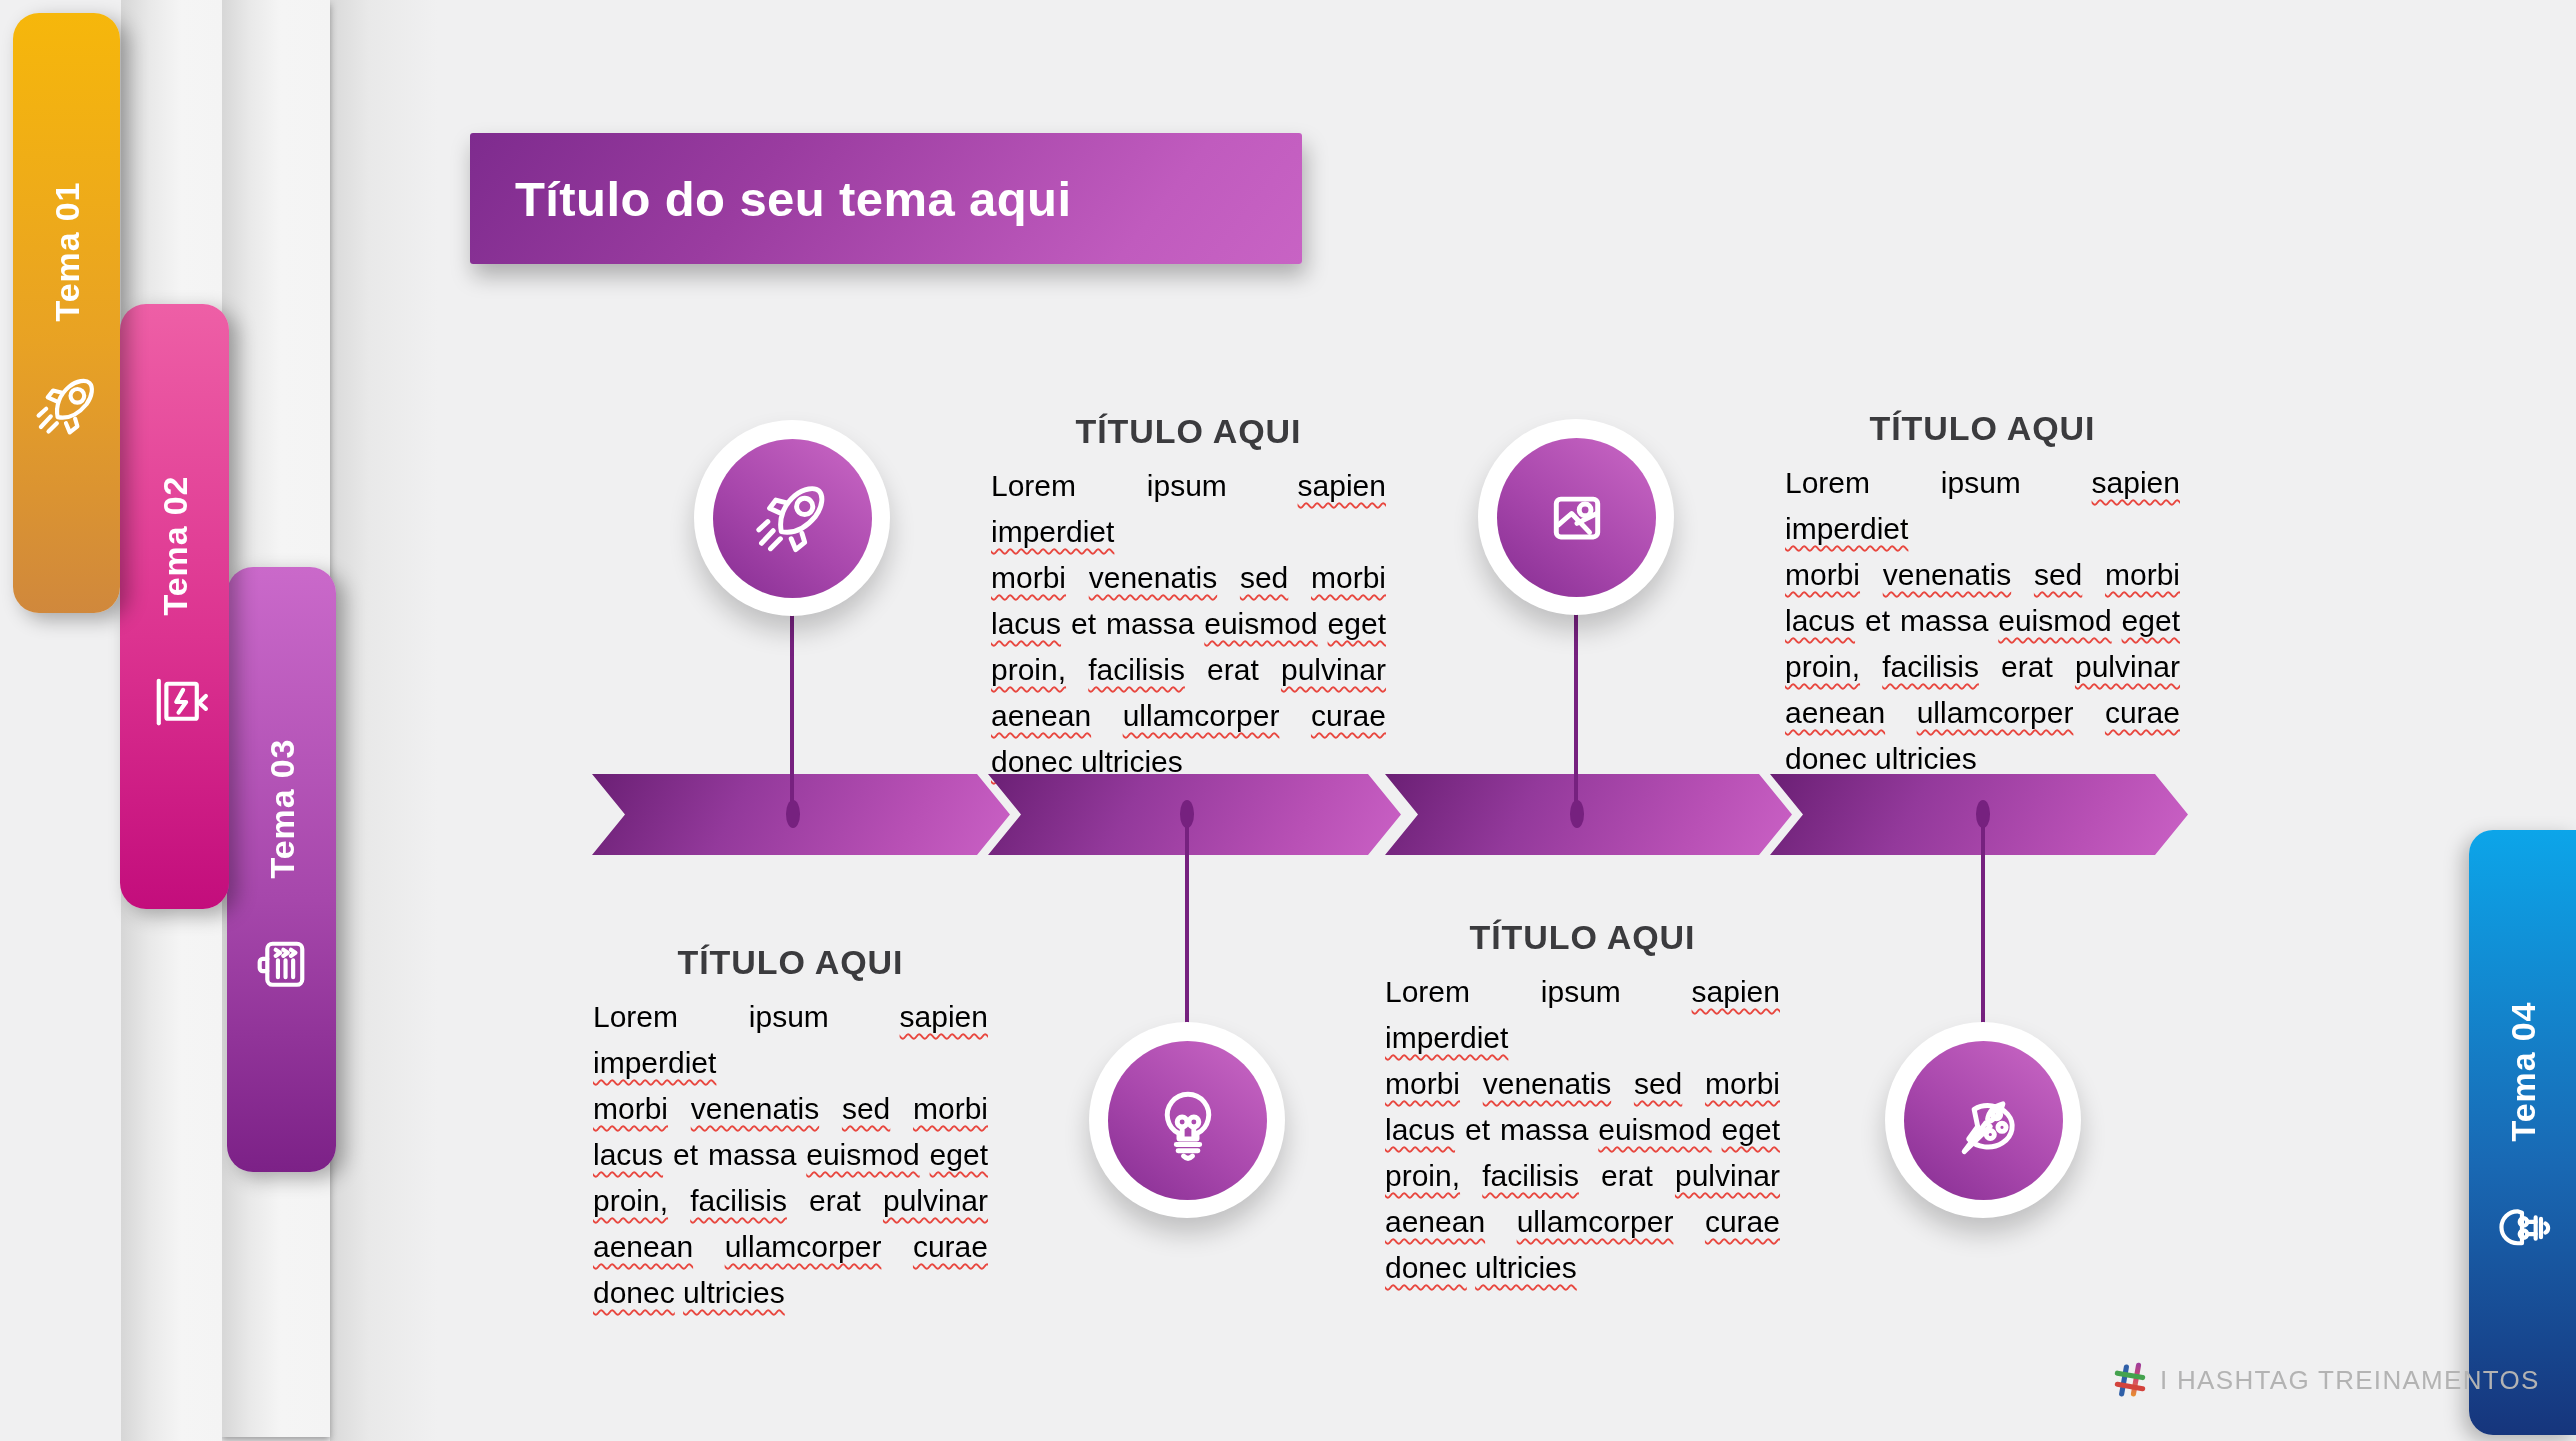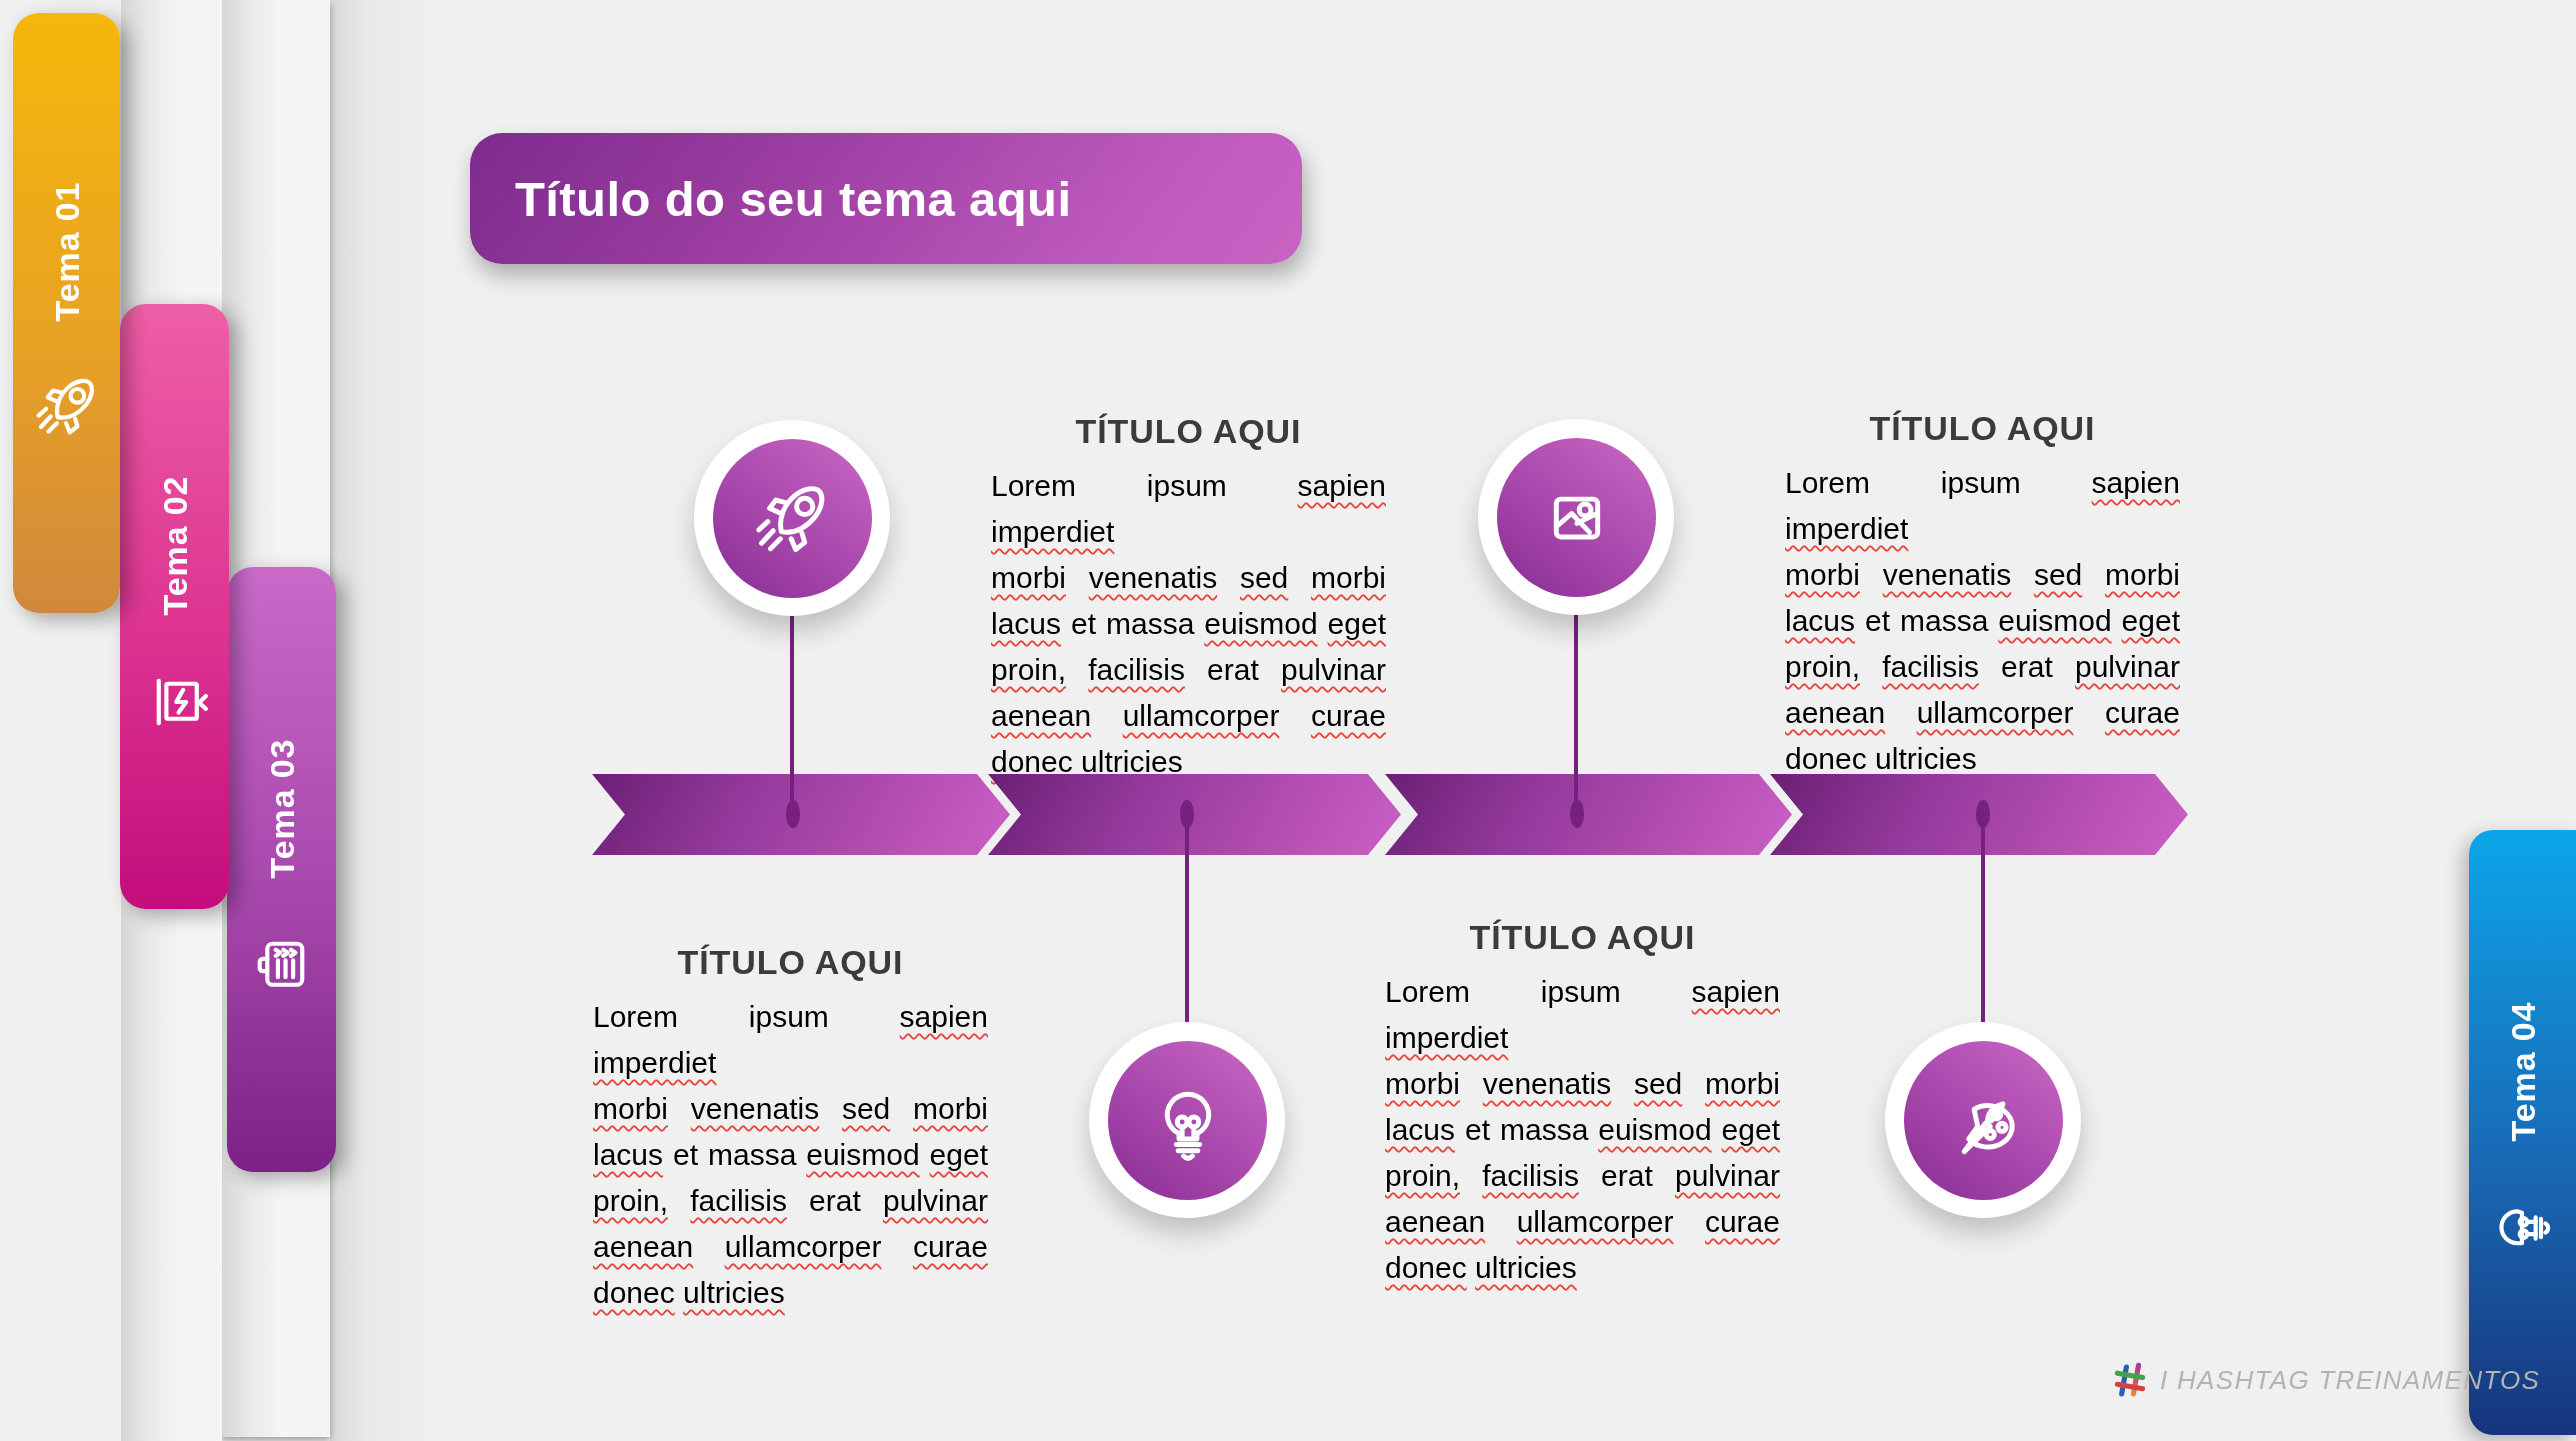--- a/index.html
+++ b/index.html
@@ -37,21 +37,21 @@
     box-shadow:8.6px 6.9px 19px rgba(0,0,0,.30);}
   .tab3{left:227px;top:567px;width:109px;height:605px;z-index:2;
     background:linear-gradient(180deg,#CA69CA 0%,#A647AB 55%,#7C2187 100%);
     box-shadow:8.6px 6.9px 19px rgba(0,0,0,.30);}
   .tab4{left:2469px;top:830px;width:107px;height:605px;z-index:2;border-radius:24px 0 0 24px;
     background:linear-gradient(180deg,#0CA5E9 0%,#1969B4 55%,#16357C 100%);
     box-shadow:-5.2px 6.9px 19px rgba(0,0,0,.25);}
 
   
   .banner{position:absolute;left:470px;top:133px;width:832px;height:131px;z-index:10;
-    border-radius:32px;
+    border-radius:3px;
     background:linear-gradient(128deg,#7E2B8E 0%,#9A3CA0 35%,#C05BBE 80%,#C863C4 100%);
     box-shadow:3.4px 12px 22.4px rgba(0,0,0,.28);
     display:flex;align-items:center;}
   .banner-text{padding-left:45px;font-size:49px;font-weight:700;color:#fff;letter-spacing:0.4px;}
 
   
   .segment{position:absolute;top:774px;height:81px;z-index:9;
     background:linear-gradient(118deg,#6A1F74 0%,#93399B 35%,#B850B5 75%,#CA61C5 100%);
     clip-path:polygon(0 0, calc(100% - 33px) 0, 100% 50%, calc(100% - 33px) 100%, 0 100%, 33px 50%);}
   .seg1{left:592px;width:418px;}
@@ -88,21 +88,21 @@
   .block-title{font-size:34px;font-weight:700;color:#3B3B3E;text-align:center;letter-spacing:0.9px;
     margin-bottom:12px;white-space:nowrap;}
   .bodylines{font-size:30px;color:#000000;line-height:46px;}
   .bodyline{text-align:justify;text-align-last:justify;}
   .bodyline.last{text-align-last:left;}
   .squig{text-decoration-line:underline;text-decoration-style:wavy;text-decoration-color:#E8473F;
     text-decoration-thickness:2.2px;text-underline-offset:6px;}
 
   
   .footer{position:absolute;left:2112px;top:1360px;z-index:10;display:flex;align-items:center;gap:12px;}
-  .footer-text{font-size:26px;color:#B3B3B3;letter-spacing:1.3px;white-space:nowrap;font-style:italic;}
+  .footer-text{font-size:26px;color:#B3B3B3;letter-spacing:1.3px;white-space:nowrap;}
 </style>
 </head>
 <body>
 
 <div id="slide">
 
   <div class="sheet canvas-edge"></div>
   <div class="sheet sheet-b"></div>
   <div class="sheet sheet-a"></div>
 

